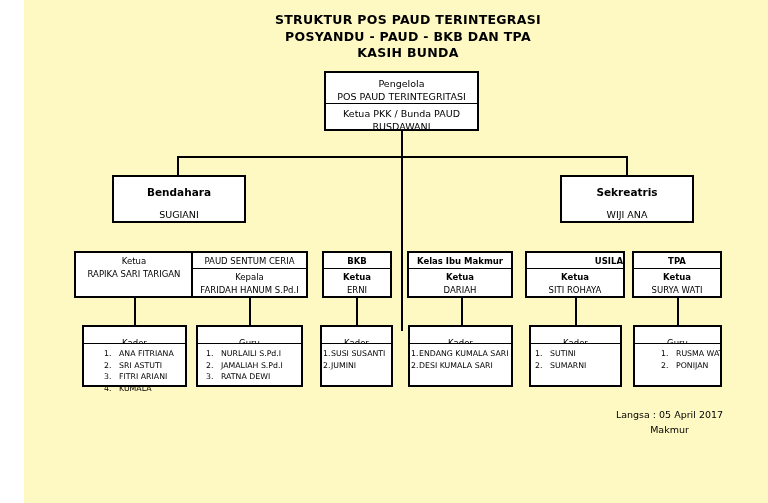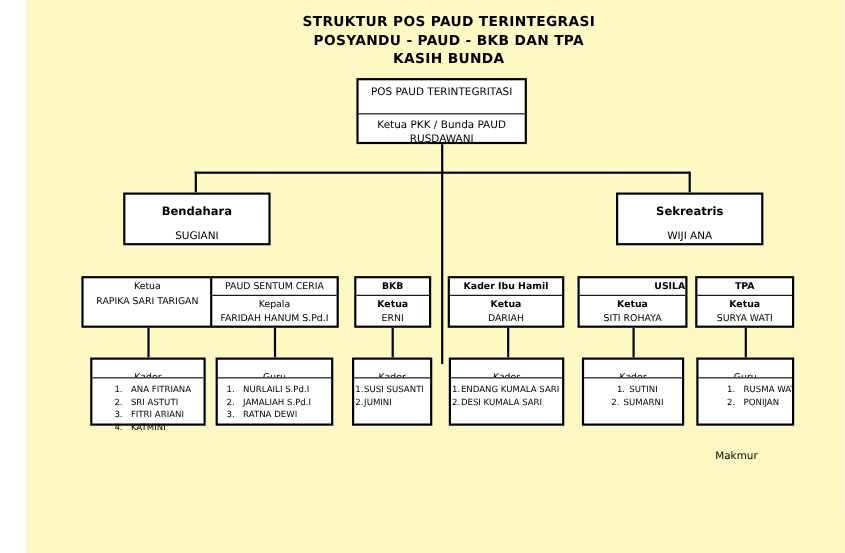--- a/index.html
+++ b/index.html
@@ -156,20 +156,21 @@
 
   <div class="line vline" style="left:110px; top:298px; height:27px;"></div>
   <div class="line vline" style="left:225px; top:298px; height:27px;"></div>
   <div class="line vline" style="left:332px; top:298px; height:27px;"></div>
   <div class="line vline" style="left:437px; top:298px; height:27px;"></div>
   <div class="line vline" style="left:551px; top:298px; height:27px;"></div>
   <div class="line vline" style="left:653px; top:298px; height:27px;"></div>
 
   <div class="box" style="left:300px; top:71px; width:155px; height:60px;">
     <div class="cell root-top divider" style="height:31px;">
+      <div>Pengelola</div>
       <div>POS PAUD  TERINTEGRITASI</div>
     </div>
     <div class="cell root-bottom" style="height:26px;">
       <div>Ketua PKK / Bunda PAUD</div>
       <div>RUSDAWANI</div>
     </div>
   </div>
 
   <div class="box" style="left:88px; top:175px; width:134px; height:48px;">
     <div class="cell l2-title">Bendahara</div>
@@ -192,21 +193,21 @@
     <div class="cell l3-name">FARIDAH HANUM S.Pd.I</div>
   </div>
 
   <div class="box" style="left:298px; top:251px; width:70px; height:47px;">
     <div class="cell l3-head divider bold" style="height:16px;">BKB</div>
     <div class="cell l3-role bold">Ketua</div>
     <div class="cell l3-name">ERNI</div>
   </div>
 
   <div class="box" style="left:383px; top:251px; width:106px; height:47px;">
-    <div class="cell l3-head divider bold" style="height:16px;">Kader Ibu Hamil</div>
+    <div class="cell l3-head divider bold" style="height:16px;">Kelas Ibu Makmur</div>
     <div class="cell l3-role bold">Ketua</div>
     <div class="cell l3-name">DARIAH</div>
   </div>
 
   <div class="box" style="left:501px; top:251px; width:100px; height:47px;">
     <div class="cell l3-head divider bold" style="height:16px;text-align:right;">USILA</div>
     <div class="cell l3-role bold">Ketua</div>
     <div class="cell l3-name">SITI ROHAYA</div>
   </div>
 
@@ -215,21 +216,21 @@
     <div class="cell l3-role bold">Ketua</div>
     <div class="cell l3-name">SURYA WATI</div>
   </div>
 
   <div class="box" style="left:58px; top:325px; width:105px; height:62px;">
     <div class="cell l4-head divider" style="height:17px;">Kader</div>
     <ul class="l4-list" style="padding-left:20px;">
       <li><span class="num" style="width:15px;">1.</span><span>ANA FITRIANA</span></li>
       <li><span class="num" style="width:15px;">2.</span><span>SRI ASTUTI</span></li>
       <li><span class="num" style="width:15px;">3.</span><span>FITRI ARIANI</span></li>
-      <li><span class="num" style="width:15px;">4.</span><span>KATMINI</span></li>
+      <li><span class="num" style="width:15px;">4.</span><span>KUMALA</span></li>
     </ul>
   </div>
 
   <div class="box" style="left:172px; top:325px; width:107px; height:62px;">
     <div class="cell l4-head divider" style="height:17px;">Guru</div>
     <ul class="l4-list" style="padding-left:8px;">
       <li><span class="num" style="width:15px;">1.</span><span>NURLAILI S.Pd.I</span></li>
       <li><span class="num" style="width:15px;">2.</span><span>JAMALIAH S.Pd.I</span></li>
       <li><span class="num" style="width:15px;">3.</span><span>RATNA DEWI</span></li>
     </ul>
@@ -246,31 +247,32 @@
   <div class="box" style="left:384px; top:325px; width:105px; height:62px;">
     <div class="cell l4-head divider" style="height:17px;">Kader</div>
     <ul class="l4-list" style="padding-left:1px;">
       <li><span class="num" style="width:8px;">1.</span><span>ENDANG KUMALA SARI</span></li>
       <li><span class="num" style="width:8px;">2.</span><span>DESI KUMALA SARI</span></li>
     </ul>
   </div>
 
   <div class="box" style="left:505px; top:325px; width:93px; height:62px;">
     <div class="cell l4-head divider" style="height:17px;">Kader</div>
-    <ul class="l4-list" style="padding-left:4px;text-align:center;">
+    <ul class="l4-list" style="padding-left:4px;">
       <li><span class="num" style="width:15px;">1.</span><span>SUTINI</span></li>
       <li><span class="num" style="width:15px;">2.</span><span>SUMARNI</span></li>
     </ul>
   </div>
 
   <div class="box" style="left:609px; top:325px; width:89px; height:62px;">
     <div class="cell l4-head divider" style="height:17px;">Guru</div>
     <ul class="l4-list" style="padding-left:26px;">
       <li><span class="num" style="width:15px;">1.</span><span>RUSMA WATI</span></li>
       <li><span class="num" style="width:15px;">2.</span><span>PONIJAN</span></li>
     </ul>
   </div>
 
   <div class="footer" style="left:548px; top:408px; width:195px;">
+    <div>Langsa : 05 April 2017</div>
     <div>Makmur</div>
   </div>
 
 </div>
 
 </body></html>

